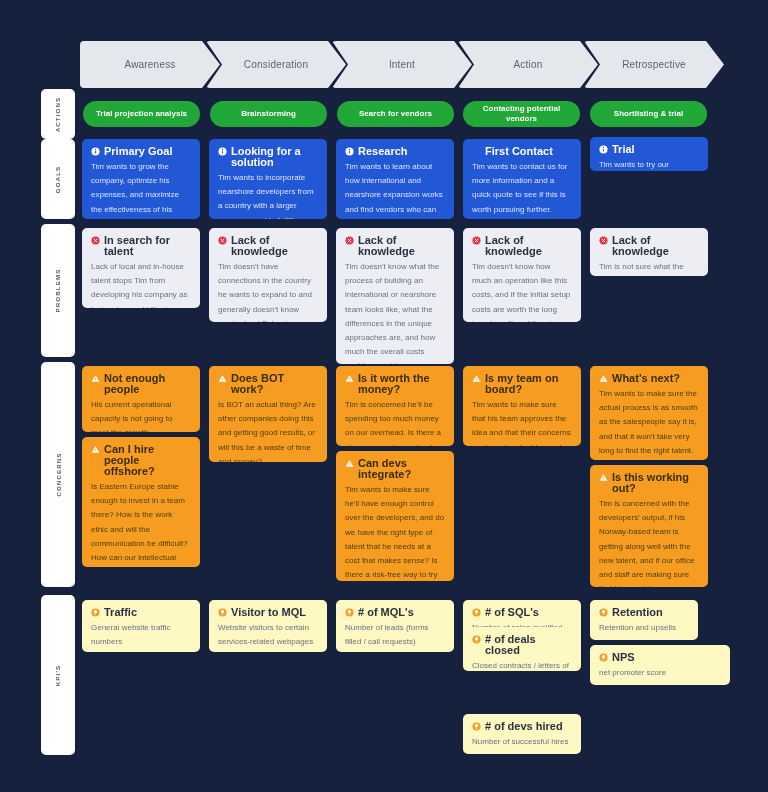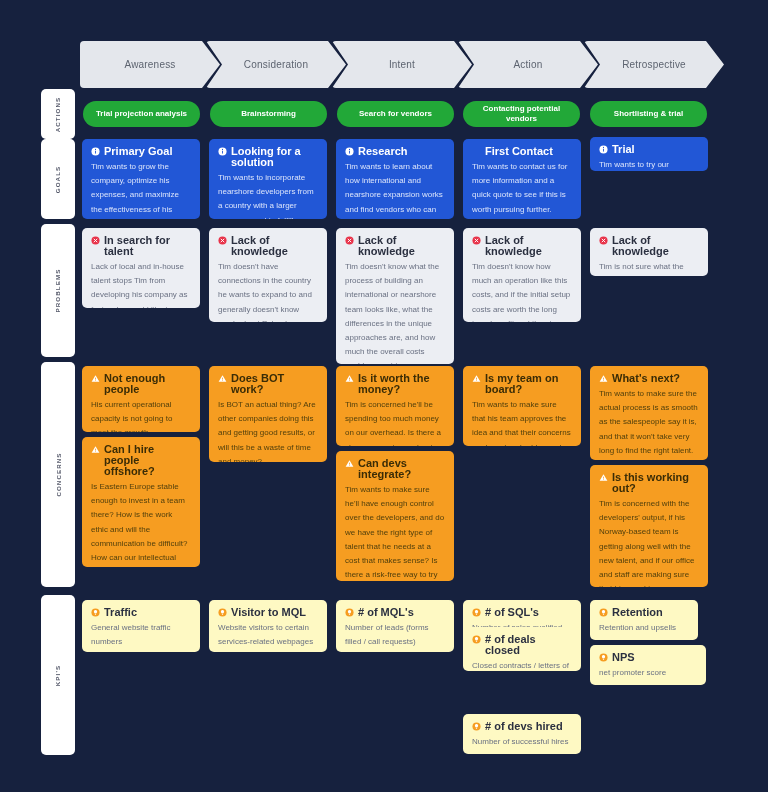--- a/index.html
+++ b/index.html
@@ -460,21 +460,21 @@
       <svg class="ic" viewBox="0 0 20 20">
           <circle cx="10" cy="10" r="9" fill="#f69d21"></circle>
           <path d="M10 4.6a3.6 3.6 0 0 0-2.2 6.5c.4.35.6.8.6 1.3h3.2c0-.5.2-.95.6-1.3A3.6 3.6 0 0 0 10 4.6z" fill="#fff"></path>
           <rect x="8.4" y="13.3" width="3.2" height="1.5" rx=".7" fill="#fff"></rect>
         </svg>
       <span>Retention</span>
     </div>
     <div class="card-body">Retention and upsells</div>
   </div>
 
-  <div class="card kpi" style="left:590px;width:116px;top:645px;height:40px;">
+  <div class="card kpi" style="left:590px;width:140px;top:645px;height:40px;">
     <div class="card-title">
       <svg class="ic" viewBox="0 0 20 20">
           <circle cx="10" cy="10" r="9" fill="#f69d21"></circle>
           <path d="M10 4.6a3.6 3.6 0 0 0-2.2 6.5c.4.35.6.8.6 1.3h3.2c0-.5.2-.95.6-1.3A3.6 3.6 0 0 0 10 4.6z" fill="#fff"></path>
           <rect x="8.4" y="13.3" width="3.2" height="1.5" rx=".7" fill="#fff"></rect>
         </svg>
       <span>NPS</span>
     </div>
     <div class="card-body">net promoter score</div>
   </div>

